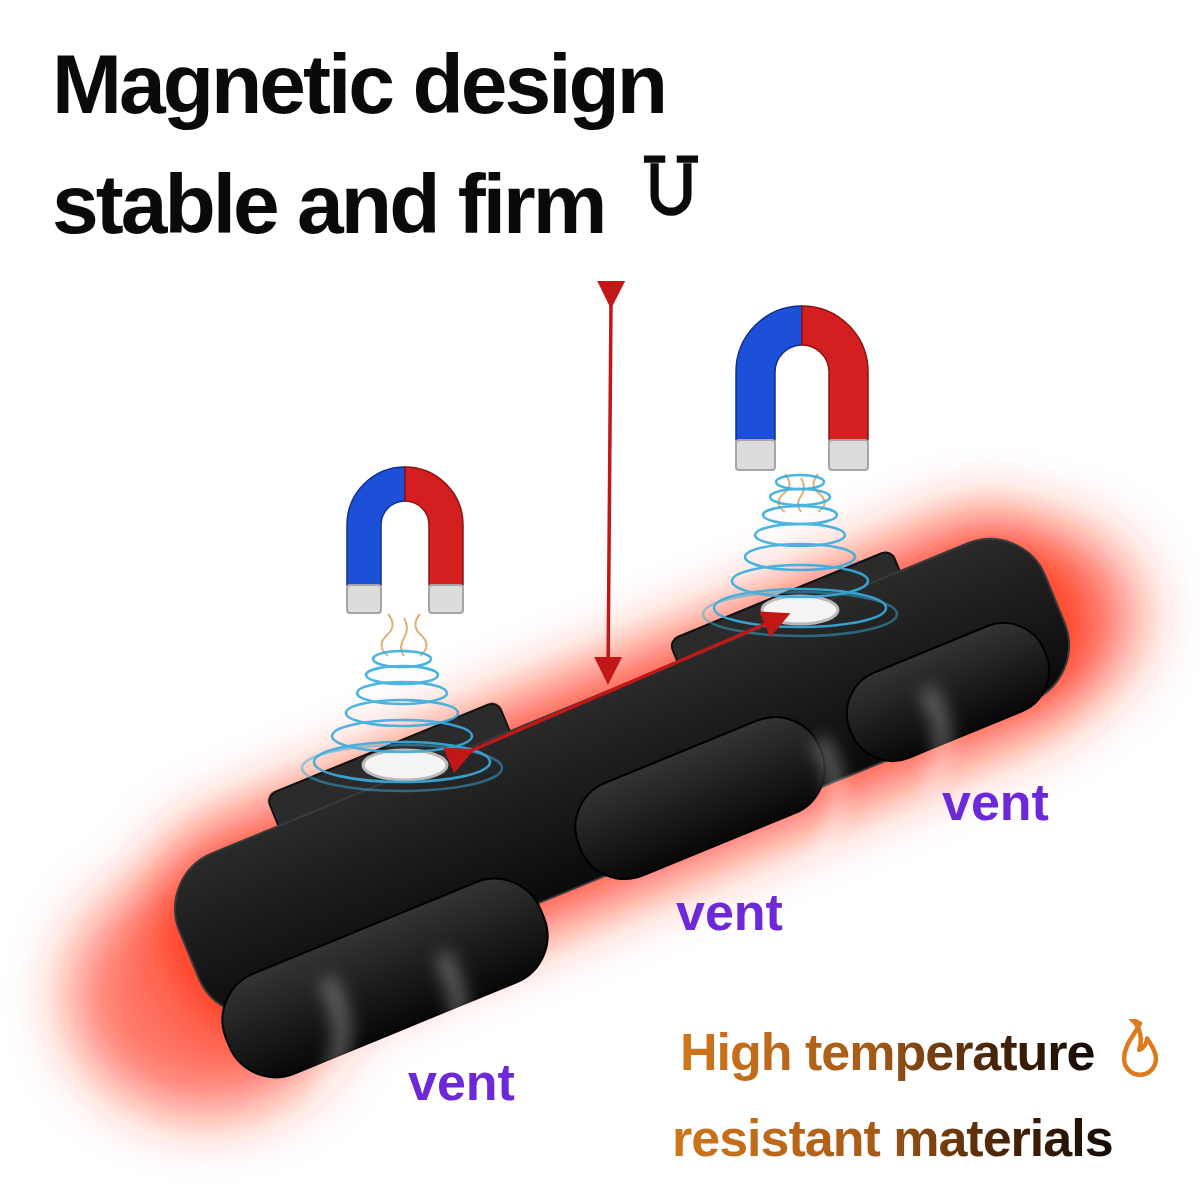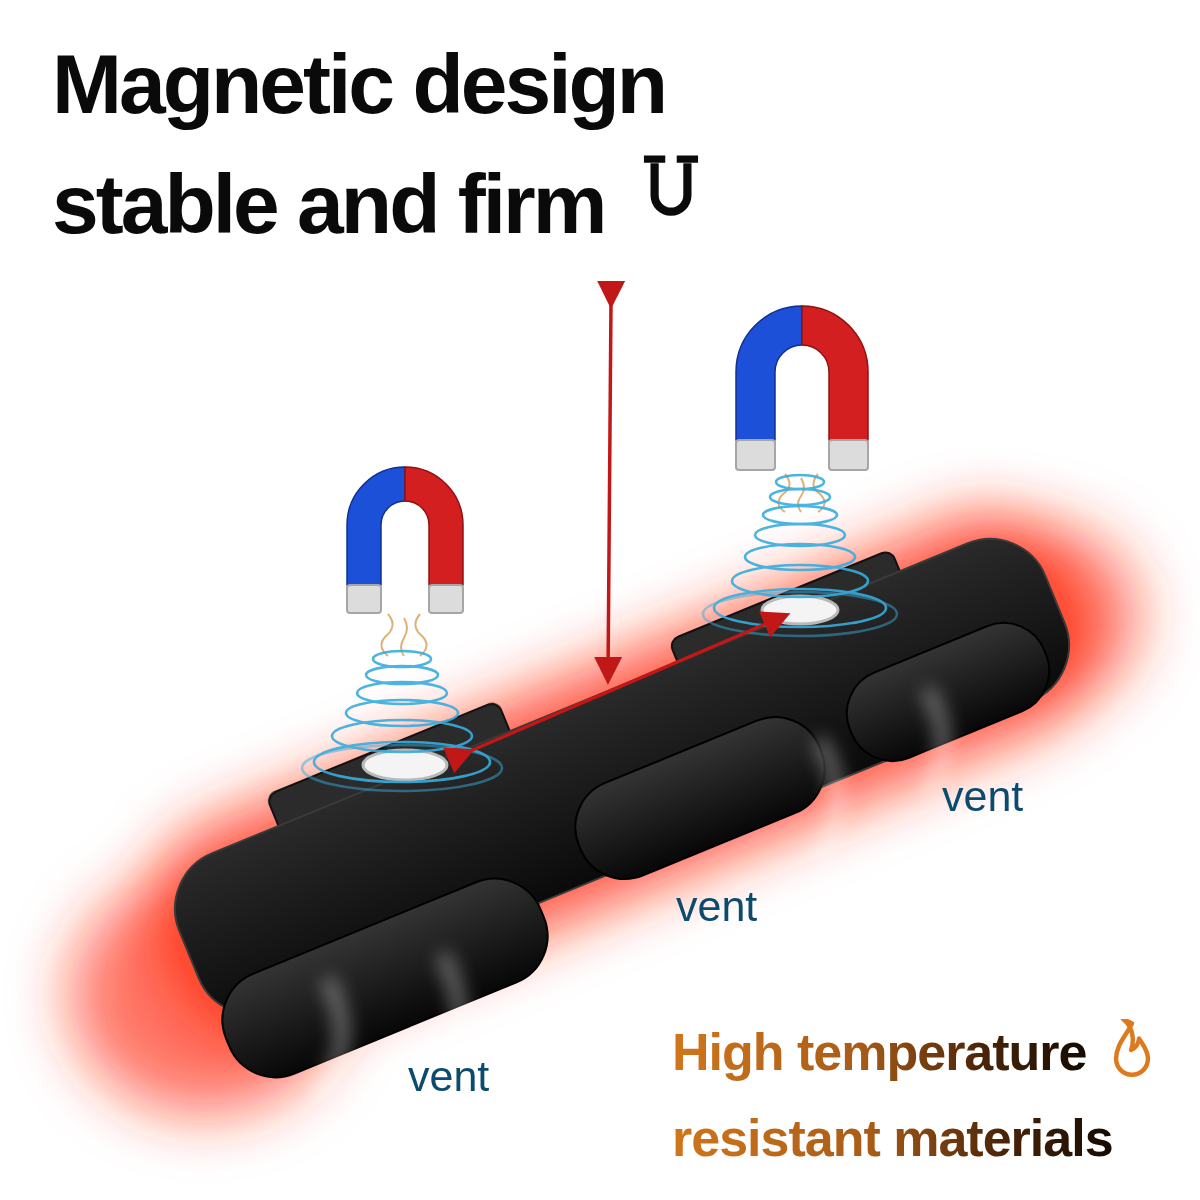--- a/index.html
+++ b/index.html
@@ -9,31 +9,31 @@
   }
   .art{position:absolute;left:0;top:0;width:1200px;height:1200px;}
   .title-line{
     position:absolute;left:52px;color:#0a0a0a;font-weight:800;
     font-size:84px;letter-spacing:-3px;white-space:nowrap;
   }
   .title-line.l1{top:36px;}
   .title-line.l2{top:156px;display:flex;align-items:flex-start;gap:26px;}
   .magnet-outline{width:82px;height:78px;margin-top:-8px;}
   .vent{
-    position:absolute;color:#0c4a6e;font-weight:400;font-size:43px;letter-spacing:0px;
+    position:absolute;color:#6d28d9;font-weight:700;font-size:52px;letter-spacing:0px;
     text-shadow:0 1px 0 rgba(255,255,255,.55);white-space:nowrap;
   }
   .vent.v1{left:942px;top:772px;}
   .vent.v2{left:676px;top:882px;}
   .vent.v3{left:408px;top:1052px;}
   .feature-line{
     position:absolute;left:672px;font-weight:700;font-size:52px;white-space:nowrap;
     color:#dd7a1e;display:flex;align-items:center;gap:18px;letter-spacing:-1px;
   }
-  .feature-line.f1{top:1022px;}
+  .feature-line.f1{top:1022px;margin-left:8px;}
   .feature-line.f2{top:1108px;color:#7a3c10;}
   @supports (-webkit-background-clip: text) {
     .grad-text{
       background:linear-gradient(90deg,#d0761c 0%,#a85c18 45%,#4a2408 75%,#140a02 100%);
       -webkit-background-clip:text;background-clip:text;-webkit-text-fill-color:transparent;
     }
   }
   .flame-icon-svg{width:54px;height:62px;margin-top:-4px;}
 </style>
 </head>

